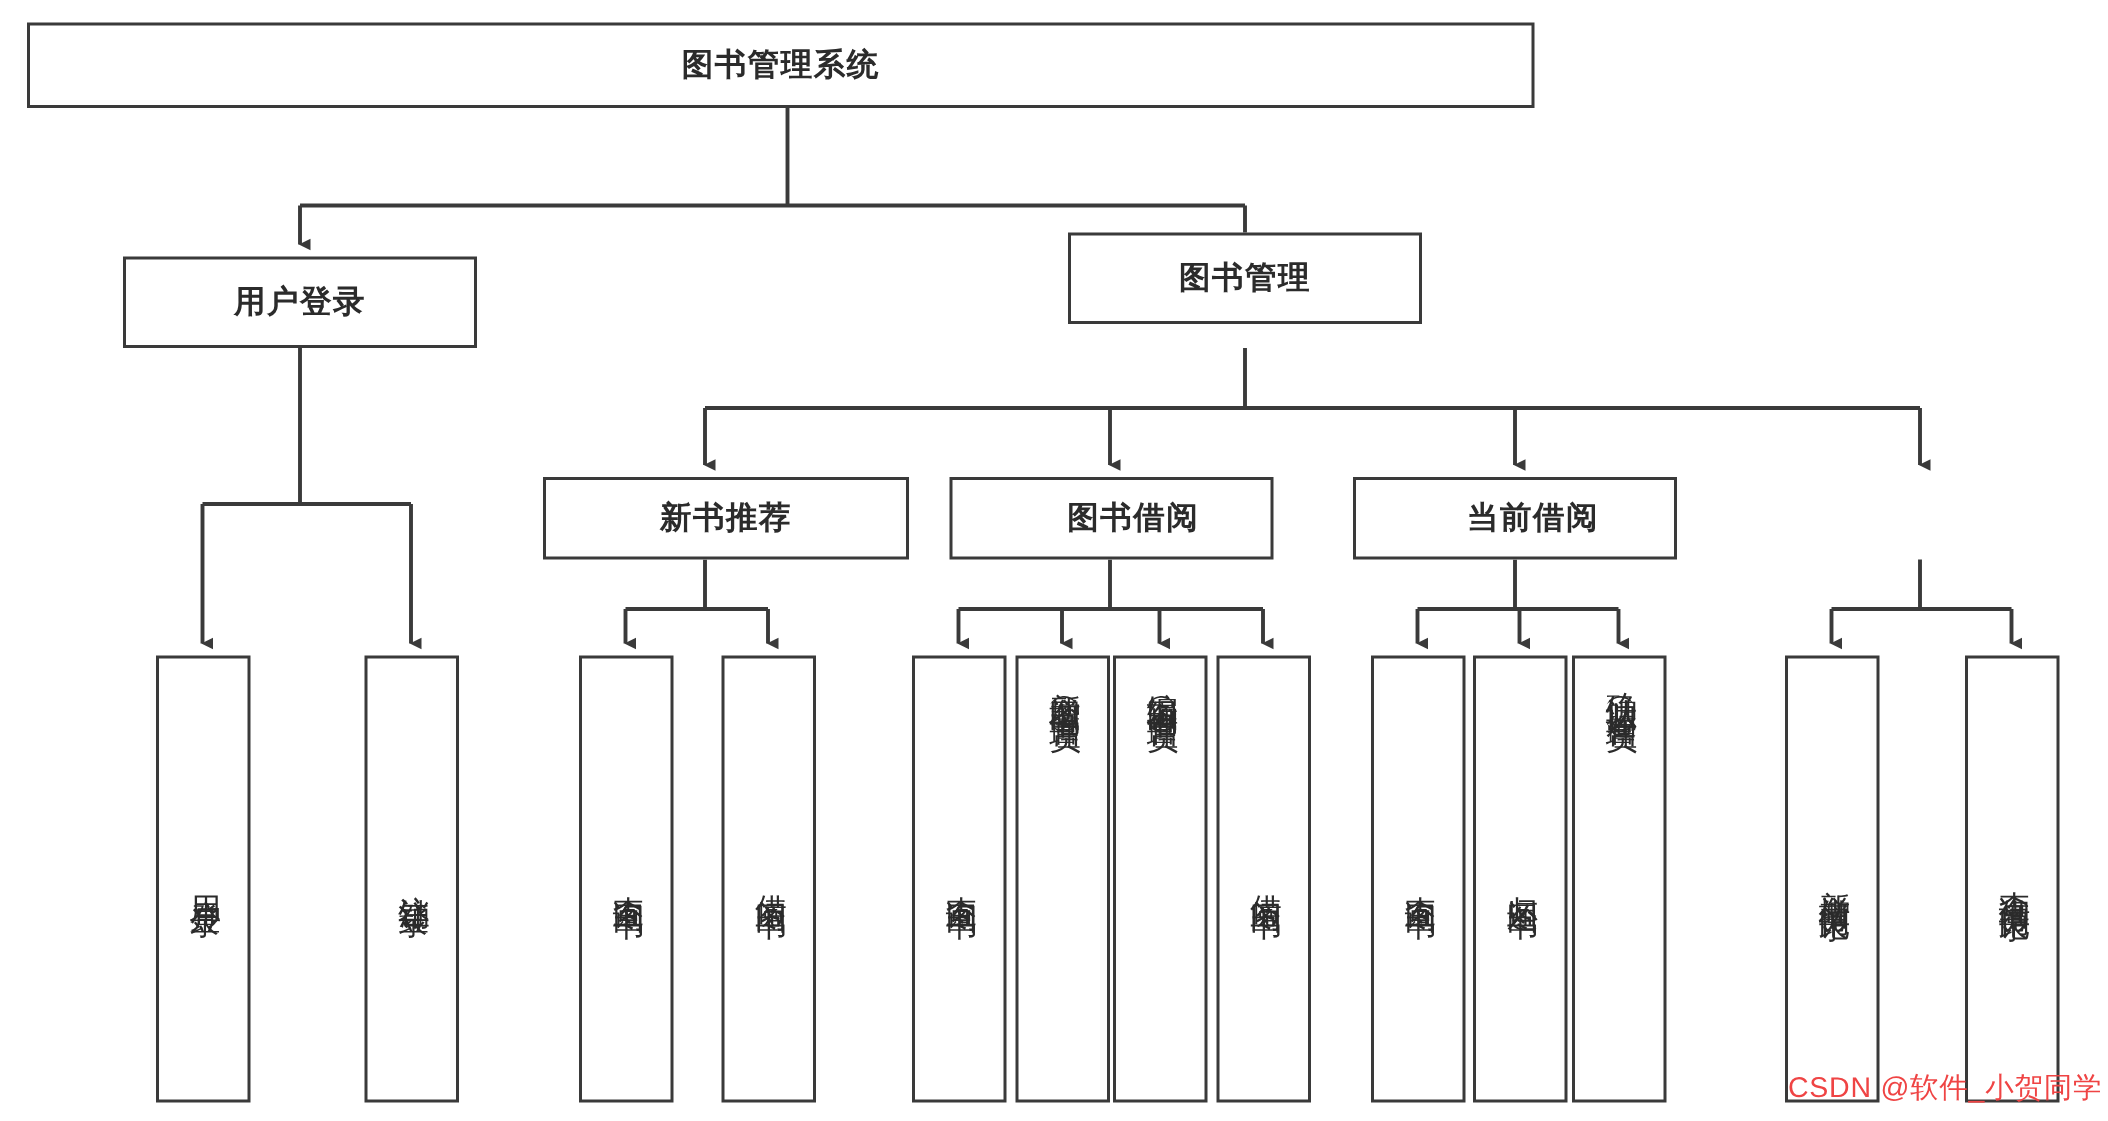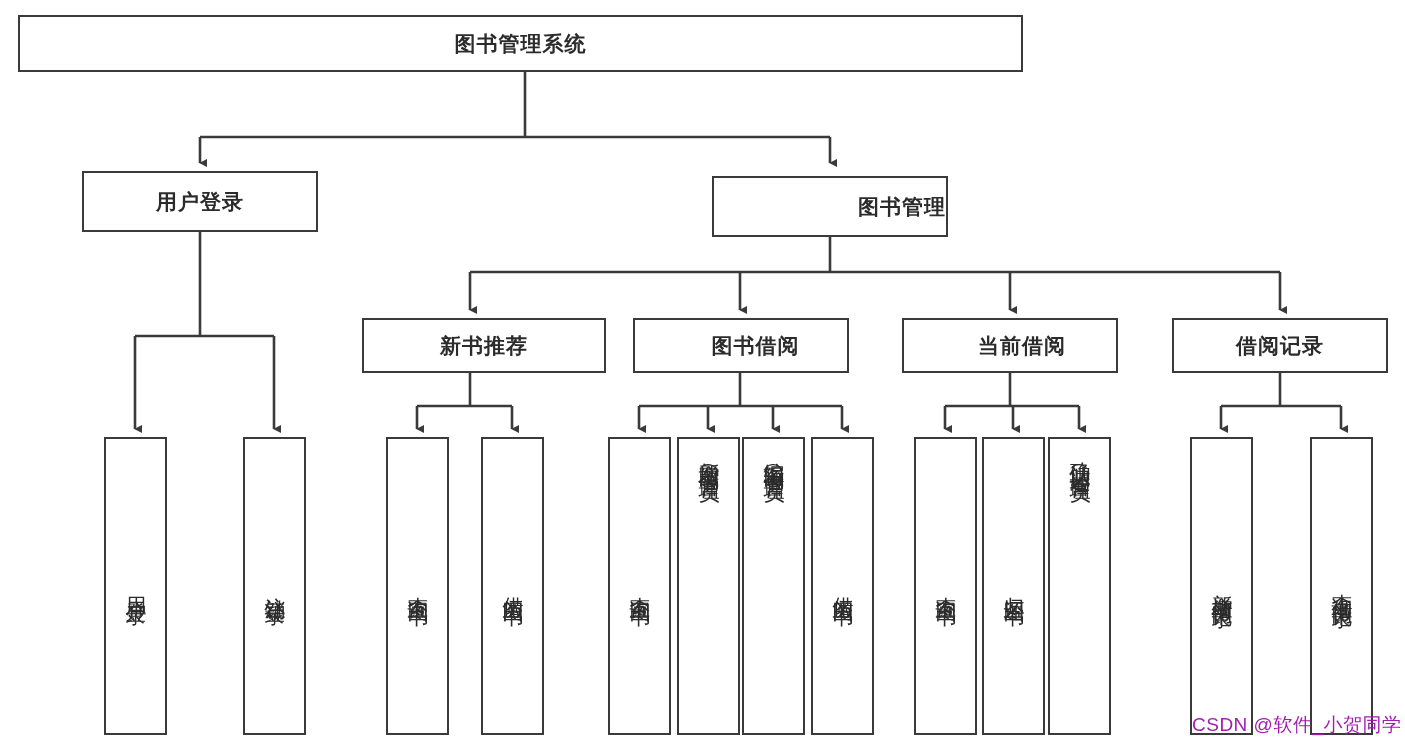--- a/index.html
+++ b/index.html
@@ -58,21 +58,21 @@
     line-height: 1.28;
     letter-spacing: 3px;
     white-space: nowrap;
   }
   .node-v.center-v {
     align-items: center;
     padding-top: 0;
   }
   .watermark {
     position: absolute;
-    color: #a21caf;
+    color: #ef4444;
     font-size: 19px;
     letter-spacing: 0.5px;
     white-space: nowrap;
     z-index: 3;
   }
 </style>
 </head>
 <body>
 
 <div id="diagram-root">
@@ -127,35 +127,32 @@
     </g>
   </svg>
 
   <div class="node node-h" style="left: 18px; top: 15px; width: 1005px; height: 57px;">
     <span class="node-label">图书管理系统</span>
   </div>
 
   <div class="node node-h" style="left: 82px; top: 171px; width: 236px; height: 61px;">
     <span class="node-label">用户登录</span>
   </div>
-  <div class="node node-h" style="left: 712px; top: 176px; width: 236px; height: 61px; justify-content: flex-end;">
+  <div class="node node-h" style="left: 712px; top: 155px; width: 236px; height: 61px;">
     <span class="node-label">图书管理</span>
   </div>
 
   <div class="node node-h" style="left: 362px; top: 318px; width: 244px; height: 55px;">
     <span class="node-label">新书推荐</span>
   </div>
   <div class="node node-h" style="left: 633px; top: 318px; width: 216px; height: 55px; padding-left: 29px;">
     <span class="node-label">图书借阅</span>
   </div>
   <div class="node node-h" style="left: 902px; top: 318px; width: 216px; height: 55px; padding-left: 24px;">
     <span class="node-label">当前借阅</span>
-  </div>
-  <div class="node node-h" style="left: 1172px; top: 318px; width: 216px; height: 55px;">
-    <span class="node-label">借阅记录</span>
   </div>
 
   <div class="node node-v center-v" style="left: 104px; top: 437px; width: 63px; height: 298px;">
     <span class="node-label">用户登录</span>
   </div>
   <div class="node node-v center-v" style="left: 243px; top: 437px; width: 63px; height: 298px;">
     <span class="node-label">注销登录</span>
   </div>
   <div class="node node-v center-v" style="left: 386px; top: 437px; width: 63px; height: 298px;">
     <span class="node-label">查询图书</span>

